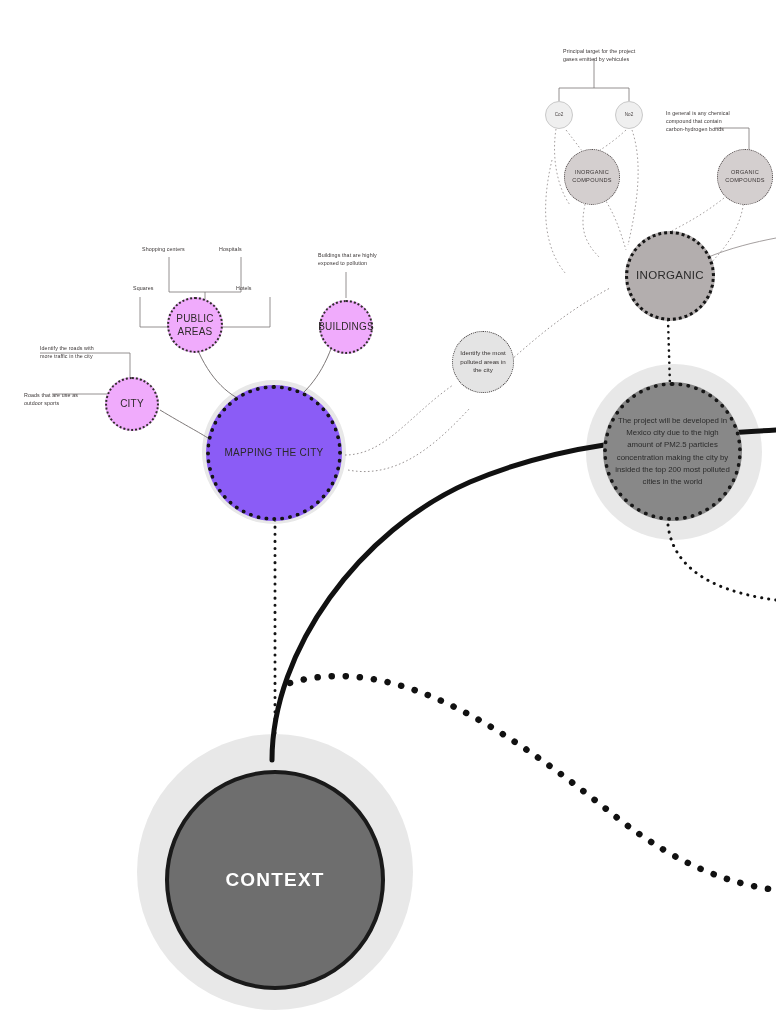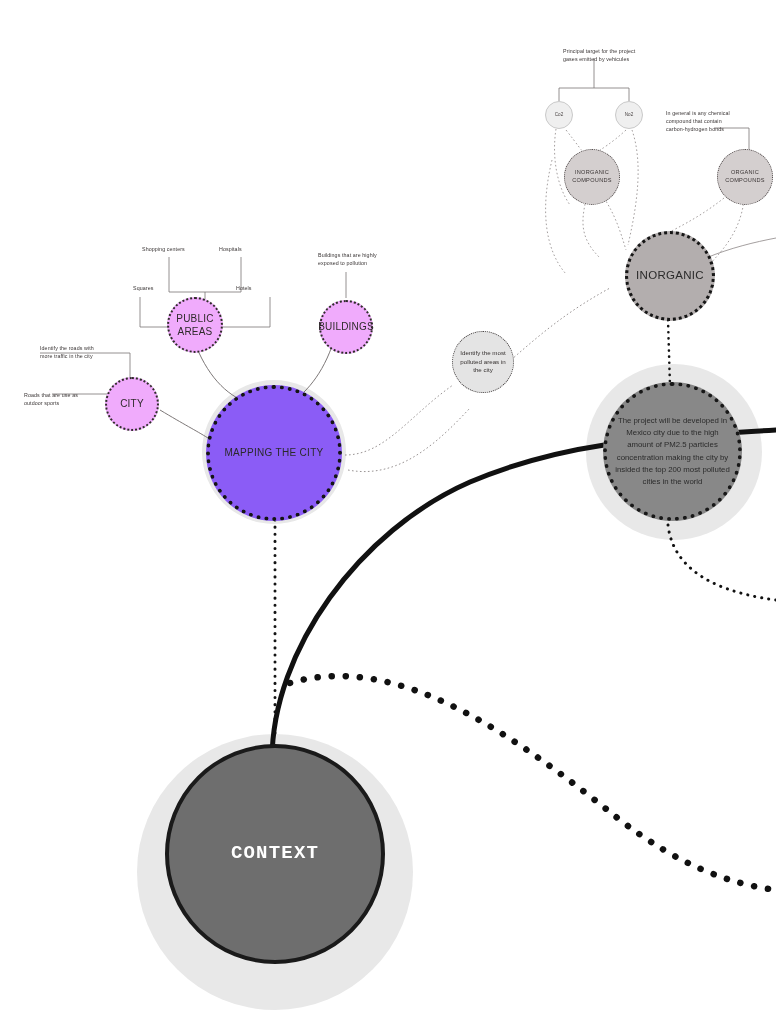--- a/index.html
+++ b/index.html
@@ -249,17 +249,17 @@
   </div>
 
   <div class="node n-mapping" style="left:206px; top:385px; width:136px; height:136px;">
     <span class="label">MAPPING THE CITY</span>
   </div>
 
   <div class="node n-primary" style="left:603px; top:382px; width:139px; height:139px;">
     <span class="label" style="font-size:7.8px; line-height:1.55;">The project will be developed in Mexico city due to the high amount of PM2.5 particles concentration making the city by insided the top 200 most polluted cities in the world</span>
   </div>
 
-  <div class="node n-context" style="left:165px; top:744px; width:220px; height:220px;font-family:Liberation Mono, monospace;">
+  <div class="node n-context" style="left:165px; top:770px; width:220px; height:220px;">
     <span class="label">CONTEXT</span>
   </div>
 
 </div>
 
 </body></html>

